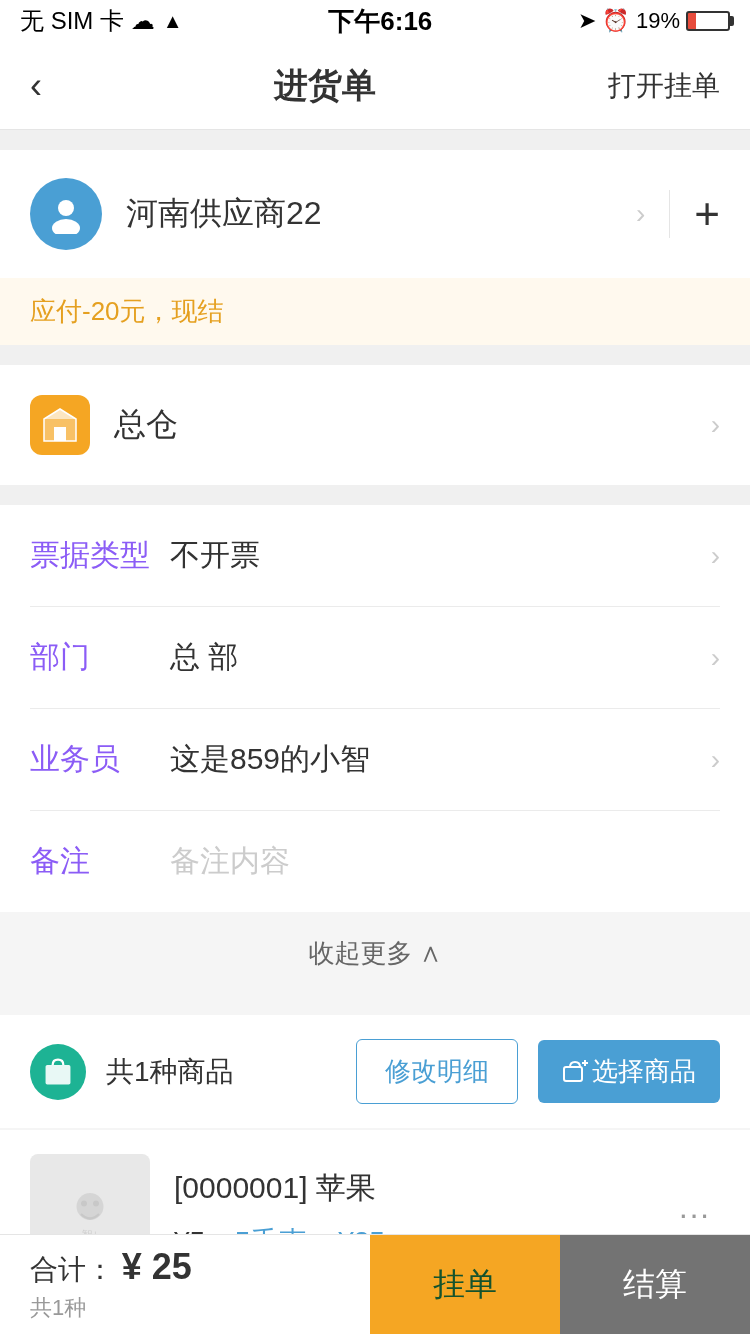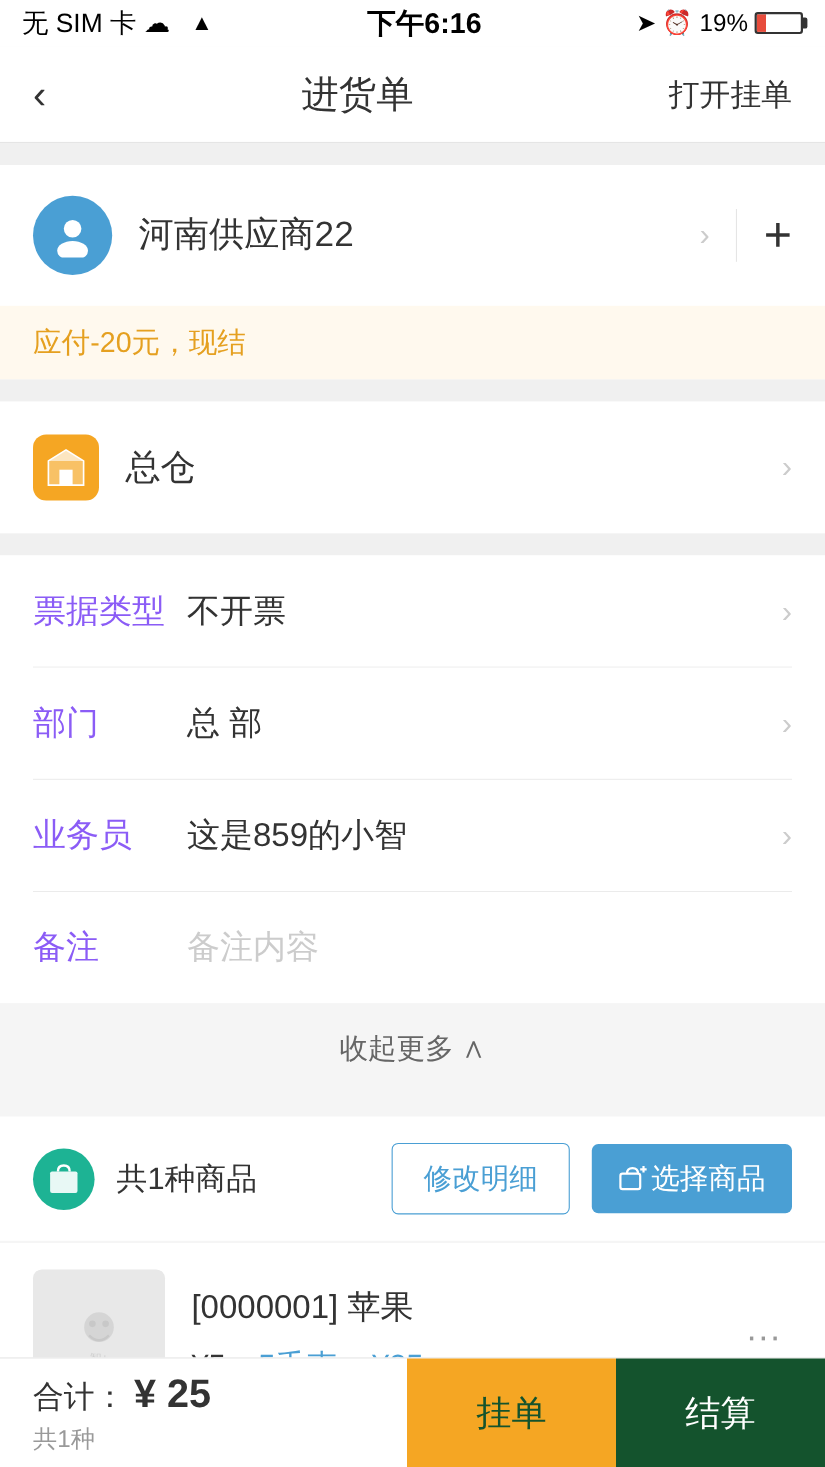--- a/index.html
+++ b/index.html
@@ -18,21 +18,21 @@
     .status-bar {
       background: #fff;
       height: 42px;
       display: flex;
       align-items: center;
       justify-content: space-between;
       padding: 0 20px;
       font-size: 24px;
       color: #000;
     }
-    .status-left { display: flex; align-items: center; gap: 19px; }
+    .status-left { display: flex; align-items: center; gap: 8px; }
     .status-center { font-weight: 600; font-size: 26px; }
     .status-right { display: flex; align-items: center; gap: 6px; font-size: 22px; }
     .battery-icon {
       display: inline-block;
       width: 44px;
       height: 20px;
       border: 2px solid #333;
       border-radius: 3px;
       position: relative;
       background: linear-gradient(to right, #e74c3c 20%, transparent 20%);
@@ -59,21 +59,21 @@
       padding: 0 30px;
       border-bottom: 1px solid #e5e5e5;
     }
     .nav-back {
       font-size: 36px;
       color: #333;
       cursor: pointer;
     }
     .nav-title {
       font-size: 34px;
-      font-weight: 400;
+      font-weight: 700;
       color: #333;
     }
     .nav-action {
       font-size: 28px;
       color: #333;
     }
 
     
     .sep {
       background: #f0f0f0;
@@ -305,21 +305,21 @@
       font-size: 32px;
       border: none;
       display: flex;
       align-items: center;
       justify-content: center;
       flex-shrink: 0;
     }
     .btn-checkout {
       width: 190px;
       height: 100px;
-      background: #14532d;
+      background: #737373;
       color: #fff;
       font-size: 32px;
       border: none;
       display: flex;
       align-items: center;
       justify-content: center;
       flex-shrink: 0;
     }
 
     .wifi-icon { font-size: 20px; }

